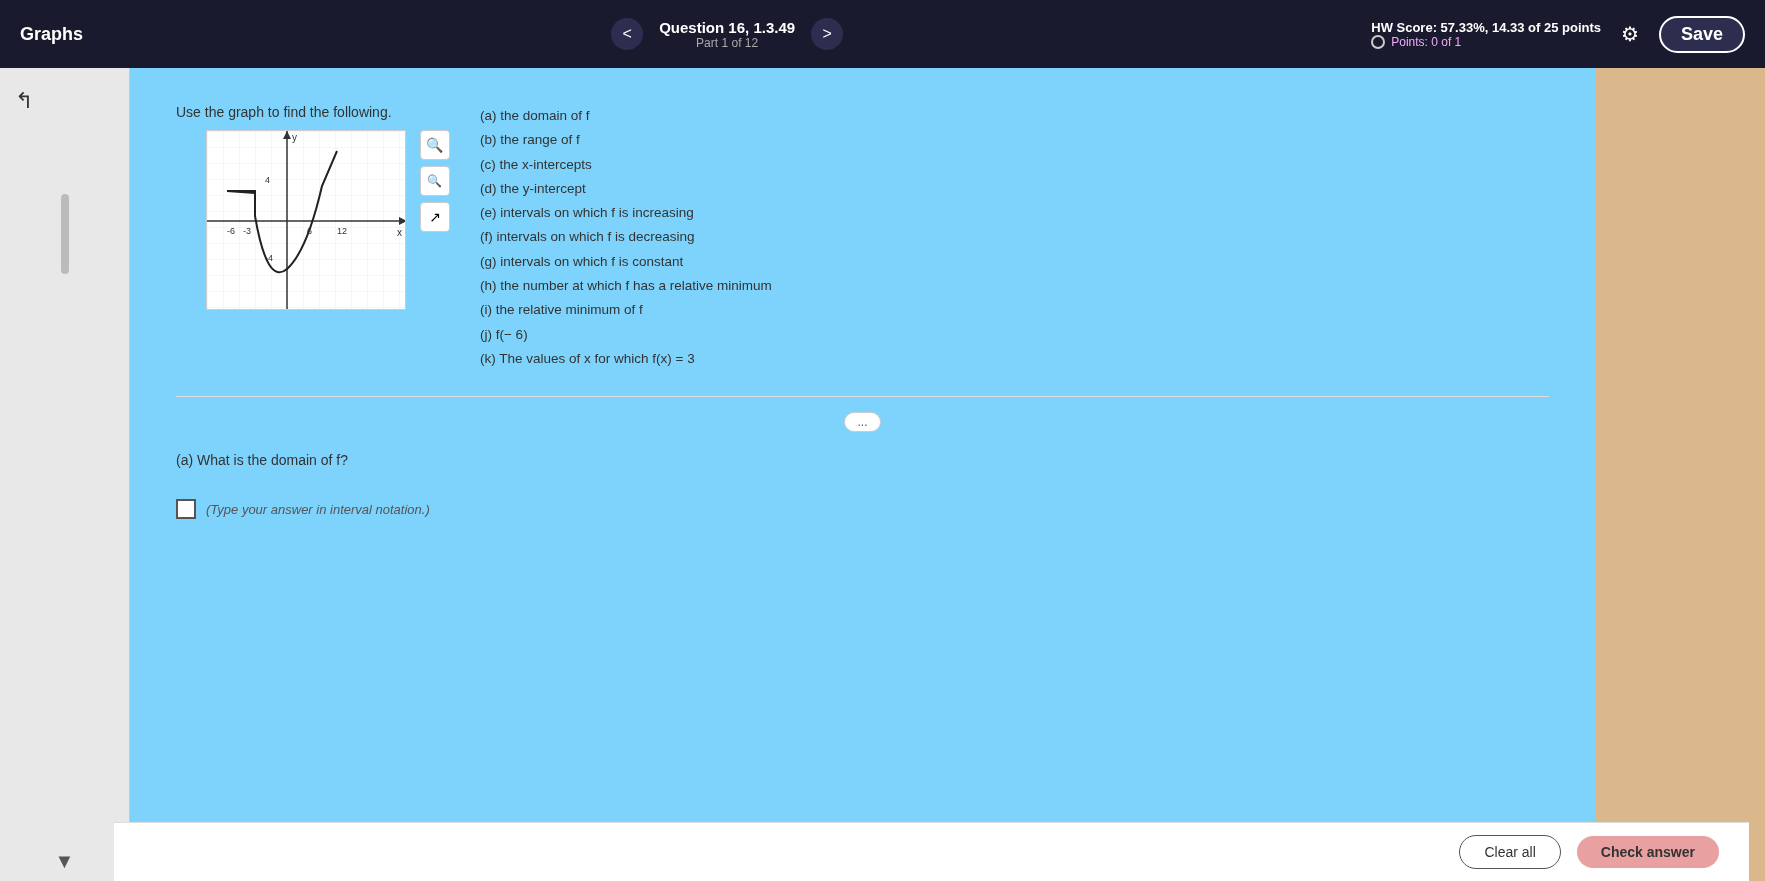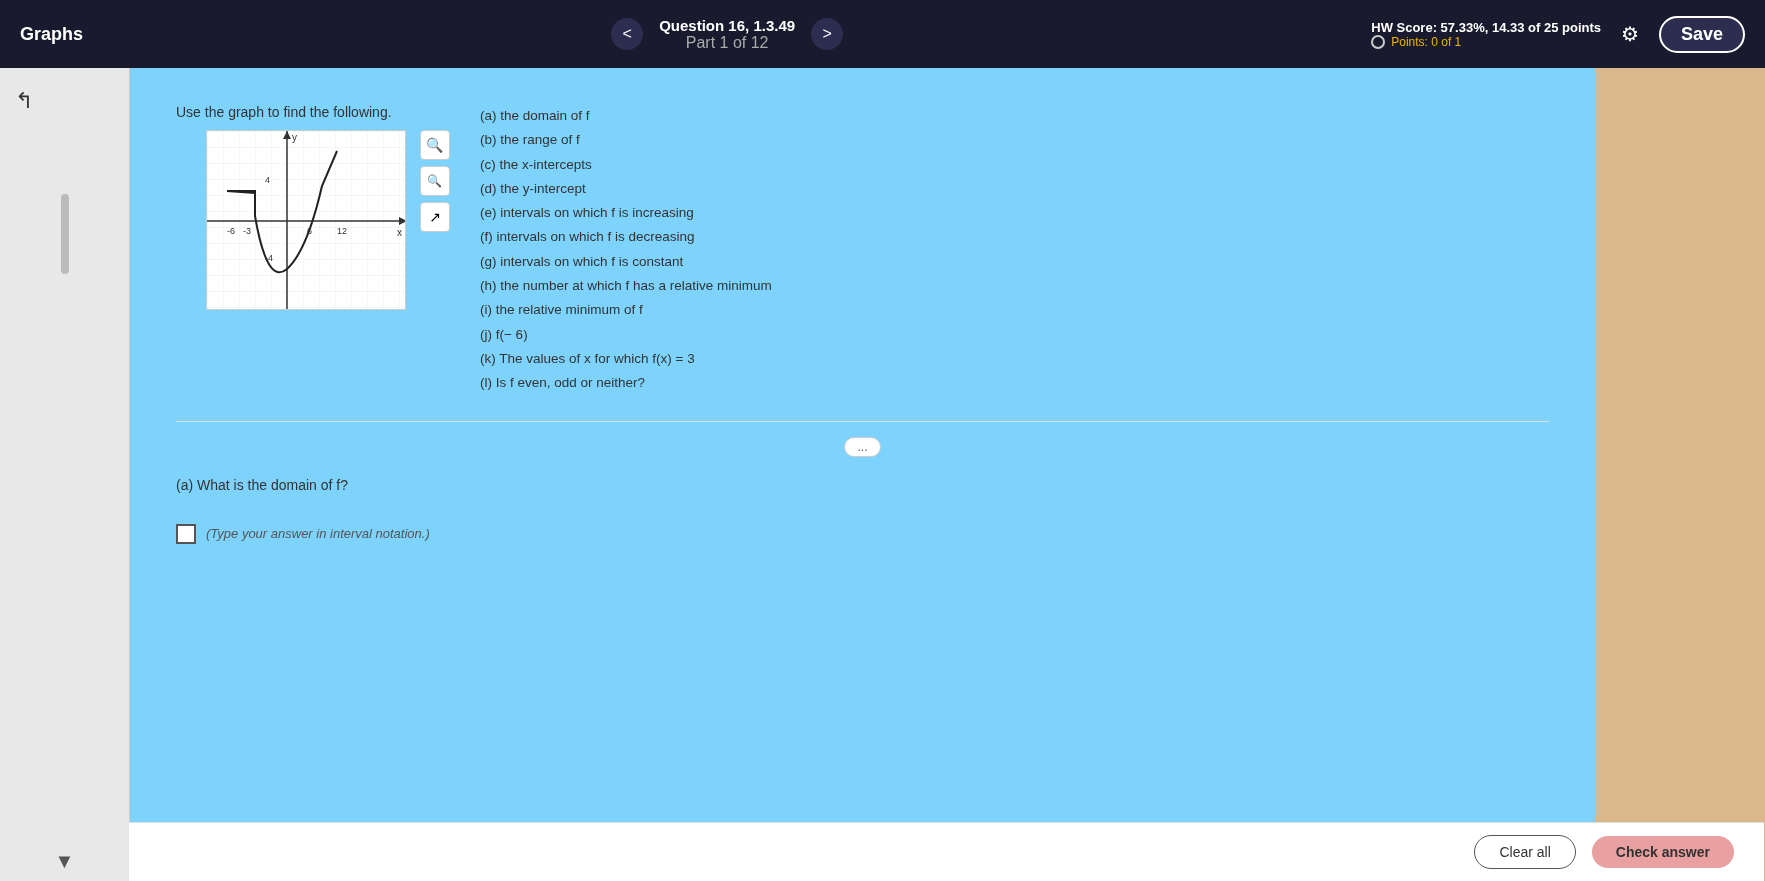--- a/index.html
+++ b/index.html
@@ -52,39 +52,39 @@
     .question-info {
       text-align: center;
     }
     .question-info .q-title {
       font-size: 15px;
       font-weight: bold;
       color: white;
       text-align: center;
     }
     .question-info .q-part {
-      font-size: 16px;
+      font-size: 12px;
       color: #aaa;
     }
     .navbar-right {
       display: flex;
       align-items: center;
       gap: 20px;
     }
     .hw-score {
       text-align: right;
       color: white;
     }
     .hw-score .score-title {
       font-size: 13px;
       font-weight: bold;
     }
     .hw-score .points {
       font-size: 12px;
-      color: #eab308;
+      color: #f0abfc;
       display: flex;
       align-items: center;
       gap: 6px;
     }
     .points-circle {
       width: 14px;
       height: 14px;
       border-radius: 50%;
       border: 2px solid #ccc;
       display: inline-block;
@@ -228,21 +228,21 @@
     .answer-hint {
       font-size: 13px;
       color: #555;
       font-style: italic;
     }
 
     
     .bottom-bar {
       position: fixed;
       bottom: 0;
-      right: 1px;
+      right: 16px;
       width: calc(1765px - 130px);
       background: white;
       border-top: 1px solid #ddd;
       padding: 12px 30px;
       display: flex;
       justify-content: flex-end;
       gap: 16px;
       align-items: center;
     }
     .clear-all-btn {
@@ -373,21 +373,20 @@
           <li>(b) the range of f</li>
           <li>(c) the x-intercepts</li>
           <li>(d) the y-intercept</li>
           <li>(e) intervals on which f is increasing</li>
           <li>(f) intervals on which f is decreasing</li>
           <li>(g) intervals on which f is constant</li>
           <li>(h) the number at which f has a relative minimum</li>
           <li>(i) the relative minimum of f</li>
           <li>(j) f(− 6)</li>
           <li>(k) The values of x for which f(x) = 3</li>
-          <li>(l) Is f even, odd or neither?</li>
         </ul>
       </div>
     </div>
 
     <div style="padding: 0 30px;">
       <hr class="divider-row">
       <div class="expand-btn">
         <button class="expand-pill">...</button>
       </div>
     </div>

